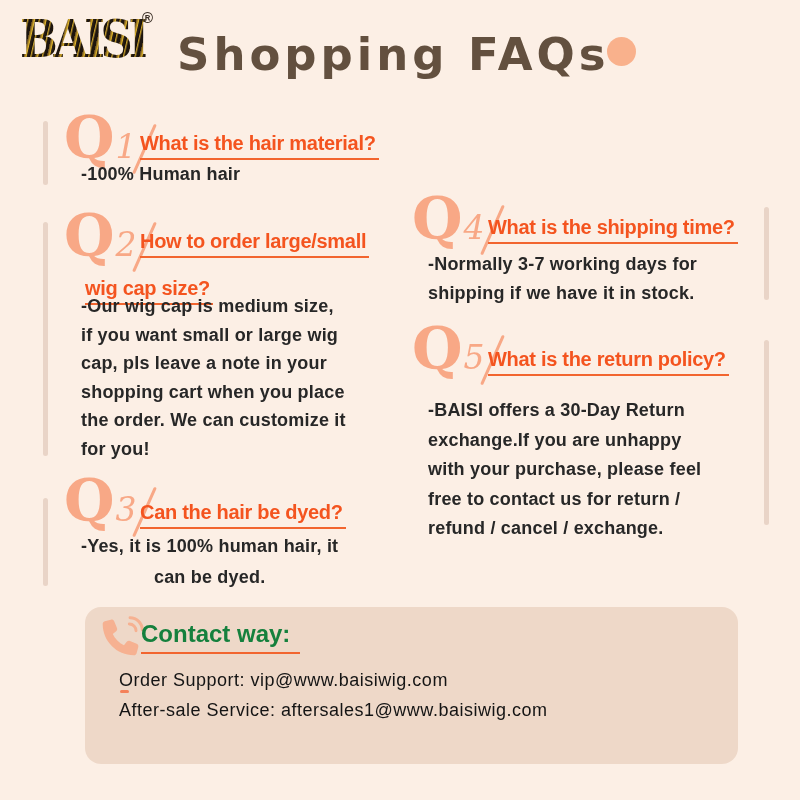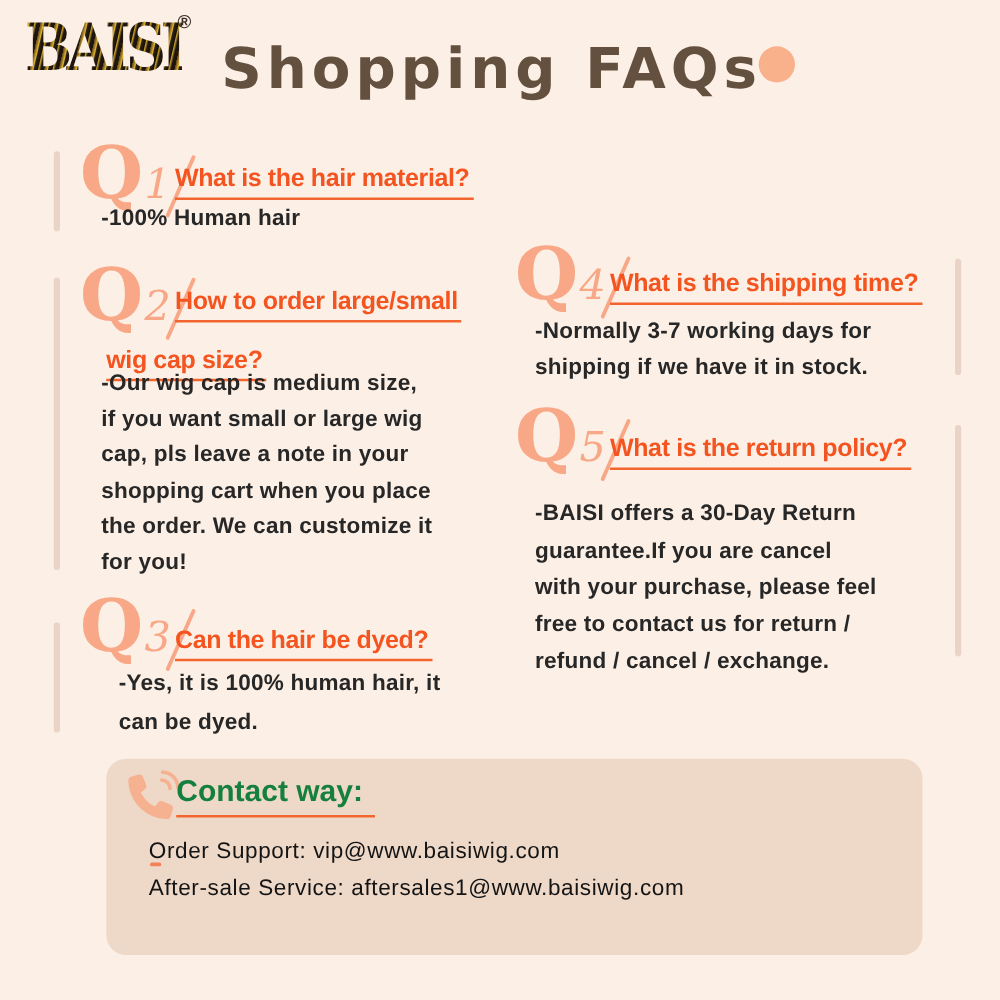--- a/index.html
+++ b/index.html
@@ -134,21 +134,21 @@
     <div>for you!</div>
   </div>
 
   <div class="vbar" style="left:43px;top:498px;height:88px;"></div>
   <div class="qbadge" style="left:64px;top:479px;">
     <span class="qletter">Q</span>
       <span class="qnum">3</span>
       <span class="qslash"></span>
   </div>
   <span class="q-line" style="left:140px;top:501px;">Can the hair be dyed?</span>
-  <div class="answer" style="left:95px;top:531px;line-height:31px;">
+  <div class="answer" style="left:81px;top:531px;line-height:31px;text-align:center;">
     <div>-Yes, it is 100% human hair, it</div>
     <div>can be dyed.</div>
   </div>
 
   <div class="vbar" style="left:764px;top:207px;height:93px;"></div>
   <div class="qbadge" style="left:412px;top:197px;">
     <span class="qletter">Q</span>
       <span class="qnum">4</span>
       <span class="qslash"></span>
   </div>
@@ -160,21 +160,21 @@
 
   <div class="vbar" style="left:764px;top:340px;height:185px;"></div>
   <div class="qbadge" style="left:412px;top:327px;">
     <span class="qletter">Q</span>
       <span class="qnum">5</span>
       <span class="qslash"></span>
   </div>
   <span class="q-line" style="left:488px;top:348px;">What is the return policy?</span>
   <div class="answer" style="left:428px;top:396px;line-height:29.5px;">
     <div>-BAISI offers a 30-Day Return</div>
-    <div>guarantee.If you are cancel</div>
+    <div>exchange.If you are unhappy</div>
     <div>with your purchase, please feel</div>
     <div>free to contact us for return /</div>
     <div>refund / cancel / exchange.</div>
   </div>
 
   <div class="contact-box"></div>
 
   <svg class="phone-icon" viewBox="-10 -30 660 560">
     <path fill="#f6b191" d="M164.9 24.6c-7.7-18.6-28-28.5-47.4-23.2l-88 24C12.1 30.2 0 46 0 64c0 247.4 200.6 448 448 448c18 0 33.8-12.1 38.6-29.5l24-88c5.3-19.4-4.6-39.7-23.2-47.4l-96-40c-16.3-6.8-35.2-2.1-46.3 11.6L304.7 368C234.3 334.7 177.3 277.7 144 207.3L193.3 167c13.7-11.1 18.4-30 11.6-46.3l-40-96z"></path>
     <path fill="none" stroke="#f6b191" stroke-width="42" stroke-linecap="round" d="M478 160 A 96 96 0 0 0 382 64"></path>

